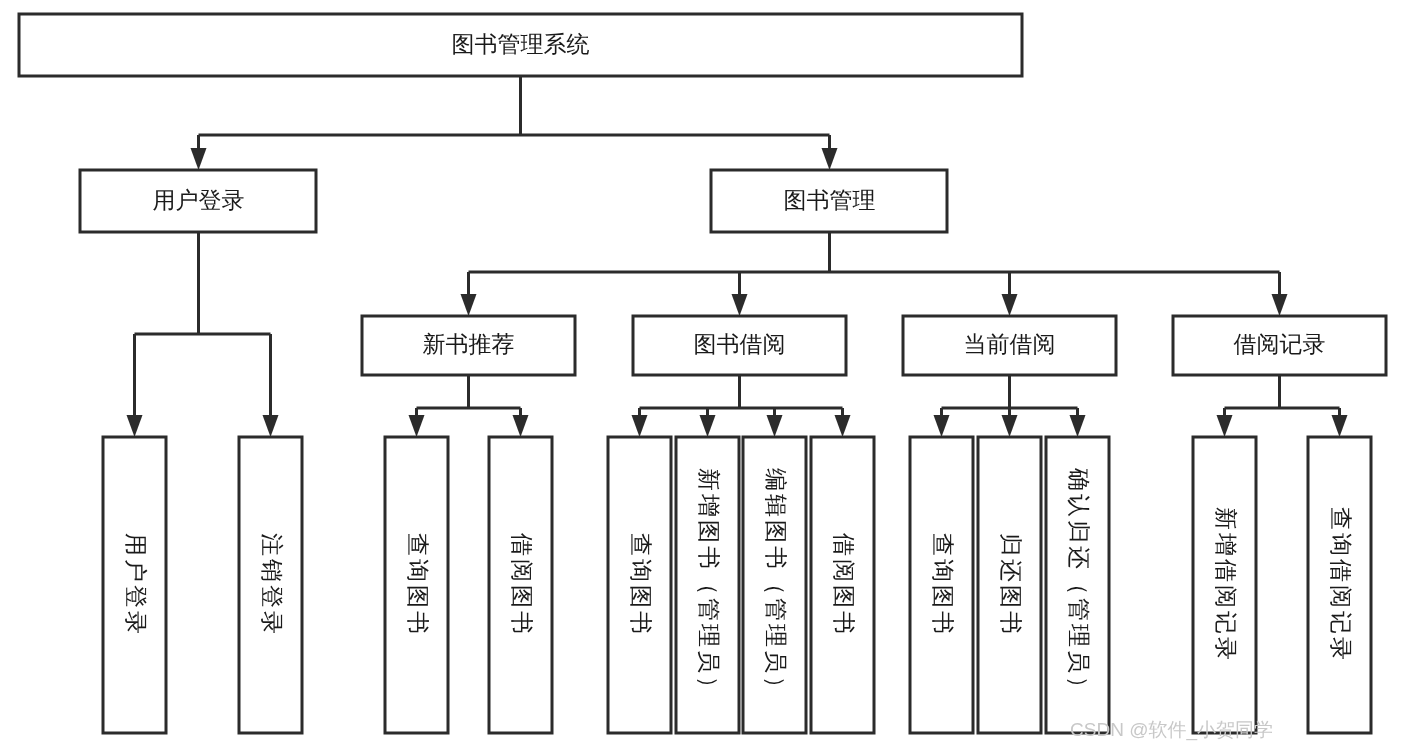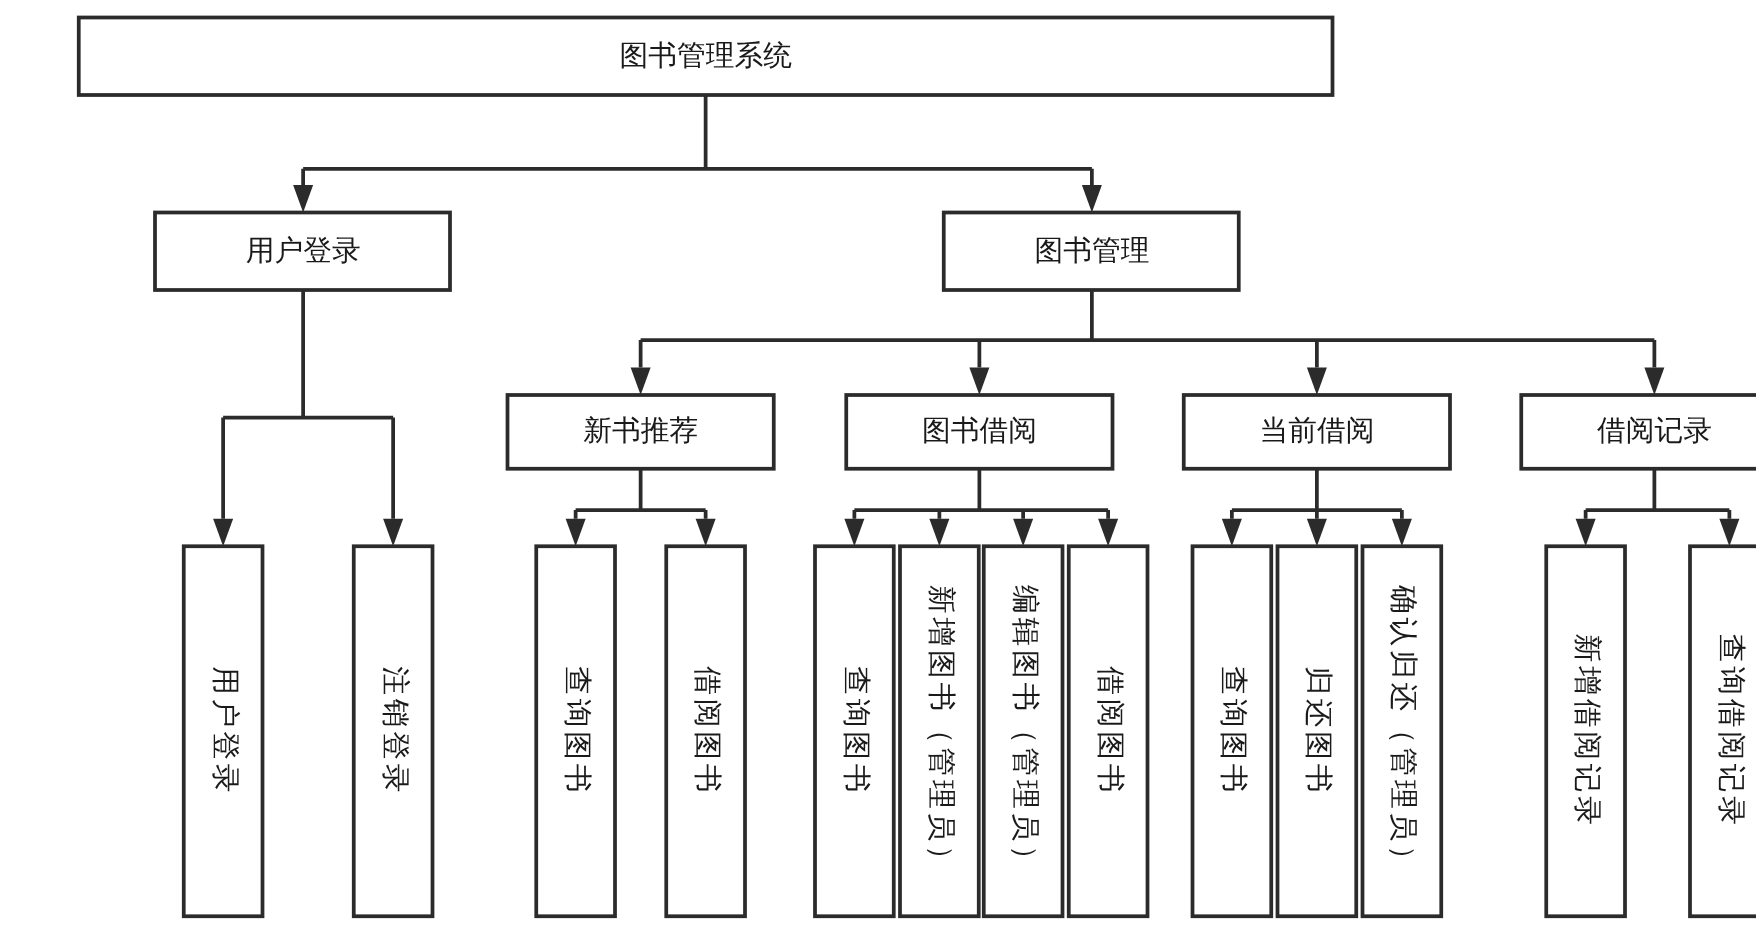--- a/index.html
+++ b/index.html
@@ -11,21 +11,20 @@
     width: 1405px;
     height: 747px;
     font-family: "Liberation Sans", "DejaVu Sans", sans-serif;
     overflow: hidden;
     position: relative;
   }
   #diagram-root {
     position: relative;
     width: 1279px;
     height: 747px;
-    margin-left: 44px;
   }
   svg#tree-svg {
     position: absolute;
     left: 0;
     top: 0;
     width: 1405px;
     height: 747px;
     display: block;
   }
   .node-box {
@@ -239,14 +238,15 @@
       <rect class="node-box" x="1193" y="437" width="63" height="296"></rect>
       <text class="node-label-v" x="1224.5" y="585" transform="rotate(90 1224.5 585)">新增借阅记录</text>
     </g>
     <g>
       <rect class="node-box" x="1308" y="437" width="63" height="296"></rect>
       <text class="node-label-v" x="1339.5" y="585" transform="rotate(90 1339.5 585)">查询借阅记录</text>
     </g>
 
   </svg>
 
+  <div class="watermark-text">CSDN @软件_小贺同学</div>
 
 </div>
 
 </body></html>

